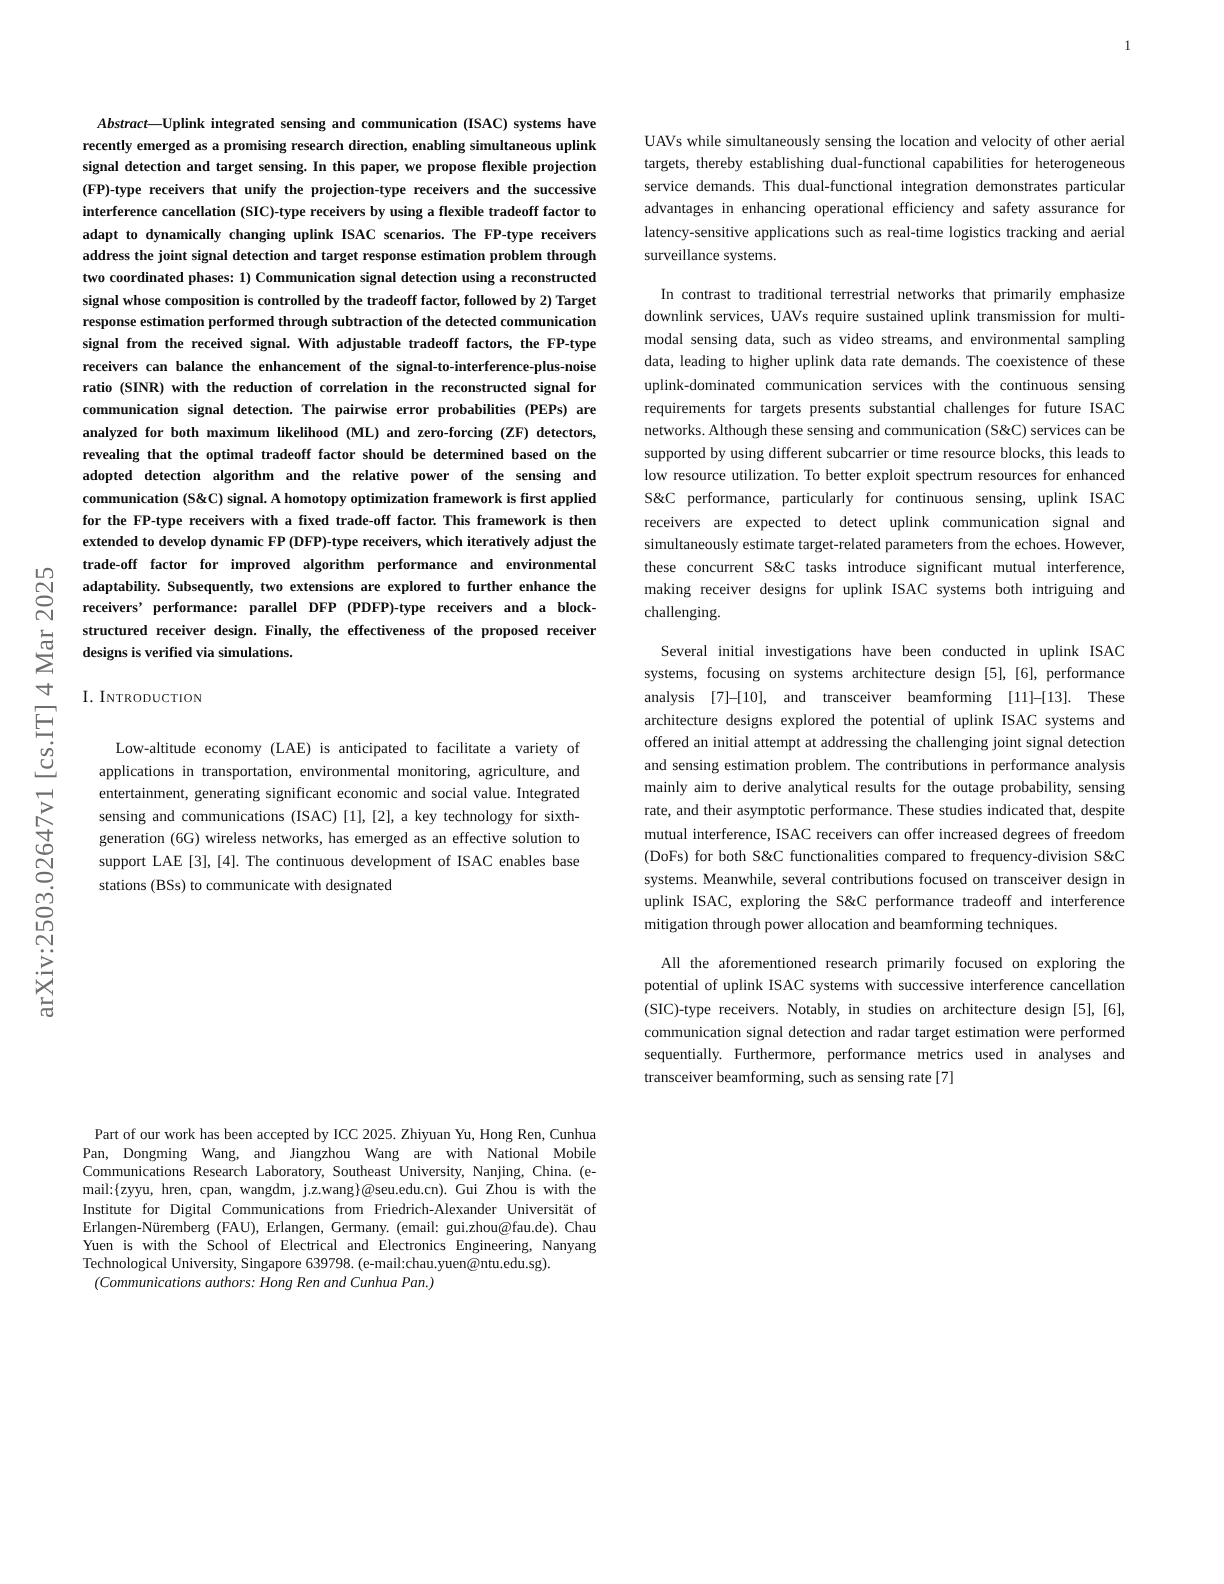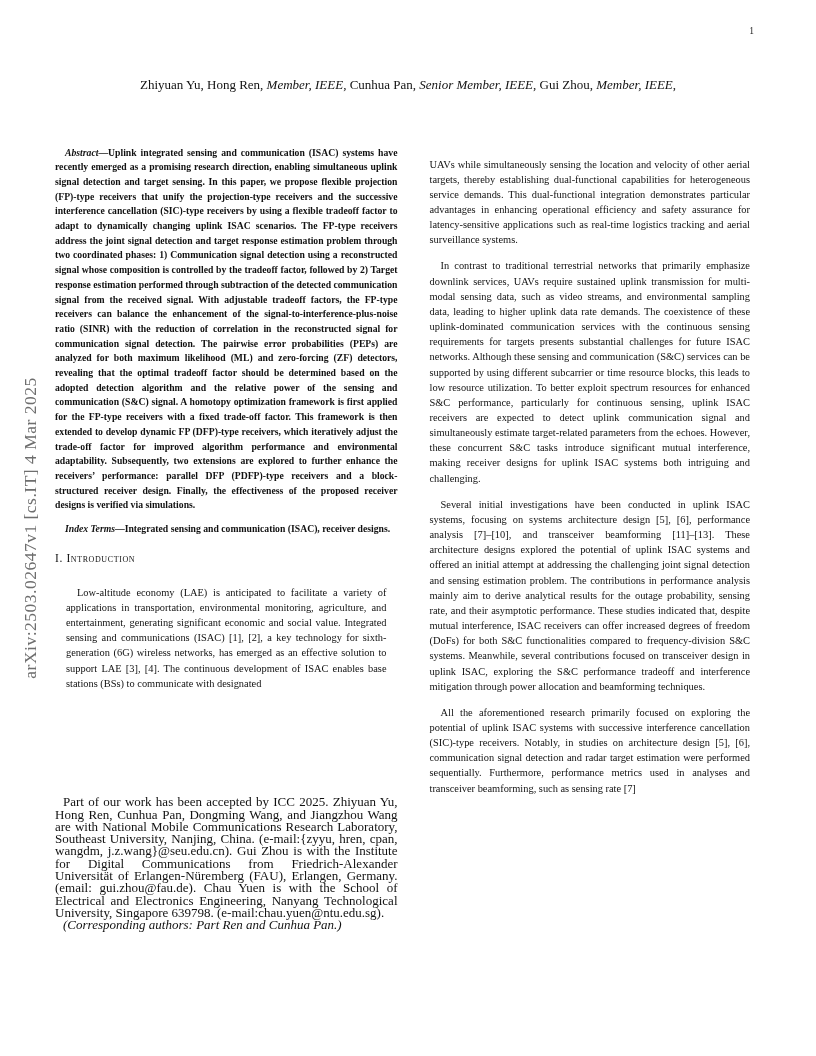--- a/index.html
+++ b/index.html
@@ -70,57 +70,55 @@
 
   .body-par {
     margin: 11px;
     font-size: 10.4px;
     line-height: 15.15px;
   }
   .indent { text-indent: 11px; font-family: Liberation Serif, serif; }
 
   .footnote {
     margin-top: auto;
-    font-size: 13px;
+    font-size: 10px;
     line-height: 12.3px;
   }
   .fn-par { margin: 0; text-indent: 8px; }
   .fn-corr { font-style: italic; }
 </style>
 </head>
 <body>
 
 <div class="page">
 
   <div class="page-number">1</div>
 
   <div class="arxiv-stamp">arXiv:2503.02647v1  [cs.IT]  4 Mar 2025</div>
 
   <header class="title-block">
     <h1>
     </h1>
     <div class="authors">
-      <span class="author-line"><span>Zhiyuan Yu, Hong Ren, </span><span class="it">Member, IEEE</span><span>, Cunhua Pan, </span><span class="it">Senior Member, IEEE</span><span>, Gui Zhou, </span><span class="it">Member, IEEE</span><span>,</span></span>
     </div>
   </header>
 
   <main class="columns">
 
     <section class="col col-left">
       <p class="abstract"><span class="ab-label">Abstract</span><span>—Uplink integrated sensing and communication (ISAC) systems have recently emerged as a promising research direction, enabling simultaneous uplink signal detection and target sensing. In this paper, we propose flexible projection (FP)-type receivers that unify the projection-type receivers and the successive interference cancellation (SIC)-type receivers by using a flexible tradeoff factor to adapt to dynamically changing uplink ISAC scenarios. The FP-type receivers address the joint signal detection and target response estimation problem through two coordinated phases: 1) Communication signal detection using a reconstructed signal whose composition is controlled by the tradeoff factor, followed by 2) Target response estimation performed through subtraction of the detected communication signal from the received signal. With adjustable tradeoff factors, the FP-type receivers can balance the enhancement of the signal-to-interference-plus-noise ratio (SINR) with the reduction of correlation in the reconstructed signal for communication signal detection. The pairwise error probabilities (PEPs) are analyzed for both maximum likelihood (ML) and zero-forcing (ZF) detectors, revealing that the optimal tradeoff factor should be determined based on the adopted detection algorithm and the relative power of the sensing and communication (S&amp;C) signal. A homotopy optimization framework is first applied for the FP-type receivers with a fixed trade-off factor. This framework is then extended to develop dynamic FP (DFP)-type receivers, which iteratively adjust the trade-off factor for improved algorithm performance and environmental adaptability. Subsequently, two extensions are explored to further enhance the receivers’ performance: parallel DFP (PDFP)-type receivers and a block-structured receiver design. Finally, the effectiveness of the proposed receiver designs is verified via simulations.</span></p>
 
-      <p class="index-terms"><span class="ab-label">Index Terms</span><span>—Integrated sensing and communication (ISAC), receiver designs.</span></p>
 
       <h2 class="section-heading">I. Introduction</h2>
 
       <p class="body-par indent">Low-altitude economy (LAE) is anticipated to facilitate a variety of applications in transportation, environmental monitoring, agriculture, and entertainment, generating significant economic and social value. Integrated sensing and communications (ISAC) [1], [2], a key technology for sixth-generation (6G) wireless networks, has emerged as an effective solution to support LAE [3], [4]. The continuous development of ISAC enables base stations (BSs) to communicate with designated</p>
 
       <div class="footnote">
         <p class="fn-par">Part of our work has been accepted by ICC 2025. Zhiyuan Yu, Hong Ren, Cunhua Pan, Dongming Wang, and Jiangzhou Wang are with National Mobile Communications Research Laboratory, Southeast University, Nanjing, China. (e-mail:{zyyu, hren, cpan, wangdm, j.z.wang}@seu.edu.cn). Gui Zhou is with the Institute for Digital Communications from Friedrich-Alexander Universität of Erlangen-Nüremberg (FAU), Erlangen, Germany. (email: gui.zhou@fau.de). Chau Yuen is with the School of Electrical and Electronics Engineering, Nanyang Technological University, Singapore 639798. (e-mail:chau.yuen@ntu.edu.sg).</p>
-        <p class="fn-par fn-corr">(Corresponding authors: Part Ren and Cunhua Pan.)</p>
+        <p class="fn-par fn-corr">(Communications authors: Hong Ren and Cunhua Pan.)</p>
       </div>
     </section>
 
     <section class="col col-right">
       <p class="body-par">UAVs while simultaneously sensing the location and velocity of other aerial targets, thereby establishing dual-functional capabilities for heterogeneous service demands. This dual-functional integration demonstrates particular advantages in enhancing operational efficiency and safety assurance for latency-sensitive applications such as real-time logistics tracking and aerial surveillance systems.</p>
       <p class="body-par indent">In contrast to traditional terrestrial networks that primarily emphasize downlink services, UAVs require sustained uplink transmission for multi-modal sensing data, such as video streams, and environmental sampling data, leading to higher uplink data rate demands. The coexistence of these uplink-dominated communication services with the continuous sensing requirements for targets presents substantial challenges for future ISAC networks. Although these sensing and communication (S&amp;C) services can be supported by using different subcarrier or time resource blocks, this leads to low resource utilization. To better exploit spectrum resources for enhanced S&amp;C performance, particularly for continuous sensing, uplink ISAC receivers are expected to detect uplink communication signal and simultaneously estimate target-related parameters from the echoes. However, these concurrent S&amp;C tasks introduce significant mutual interference, making receiver designs for uplink ISAC systems both intriguing and challenging.</p>
       <p class="body-par indent">Several initial investigations have been conducted in uplink ISAC systems, focusing on systems architecture design [5], [6], performance analysis [7]–[10], and transceiver beamforming [11]–[13]. These architecture designs explored the potential of uplink ISAC systems and offered an initial attempt at addressing the challenging joint signal detection and sensing estimation problem. The contributions in performance analysis mainly aim to derive analytical results for the outage probability, sensing rate, and their asymptotic performance. These studies indicated that, despite mutual interference, ISAC receivers can offer increased degrees of freedom (DoFs) for both S&amp;C functionalities compared to frequency-division S&amp;C systems. Meanwhile, several contributions focused on transceiver design in uplink ISAC, exploring the S&amp;C performance tradeoff and interference mitigation through power allocation and beamforming techniques.</p>
       <p class="body-par indent">All the aforementioned research primarily focused on exploring the potential of uplink ISAC systems with successive interference cancellation (SIC)-type receivers. Notably, in studies on architecture design [5], [6], communication signal detection and radar target estimation were performed sequentially. Furthermore, performance metrics used in analyses and transceiver beamforming, such as sensing rate [7]</p>
     </section>
 

